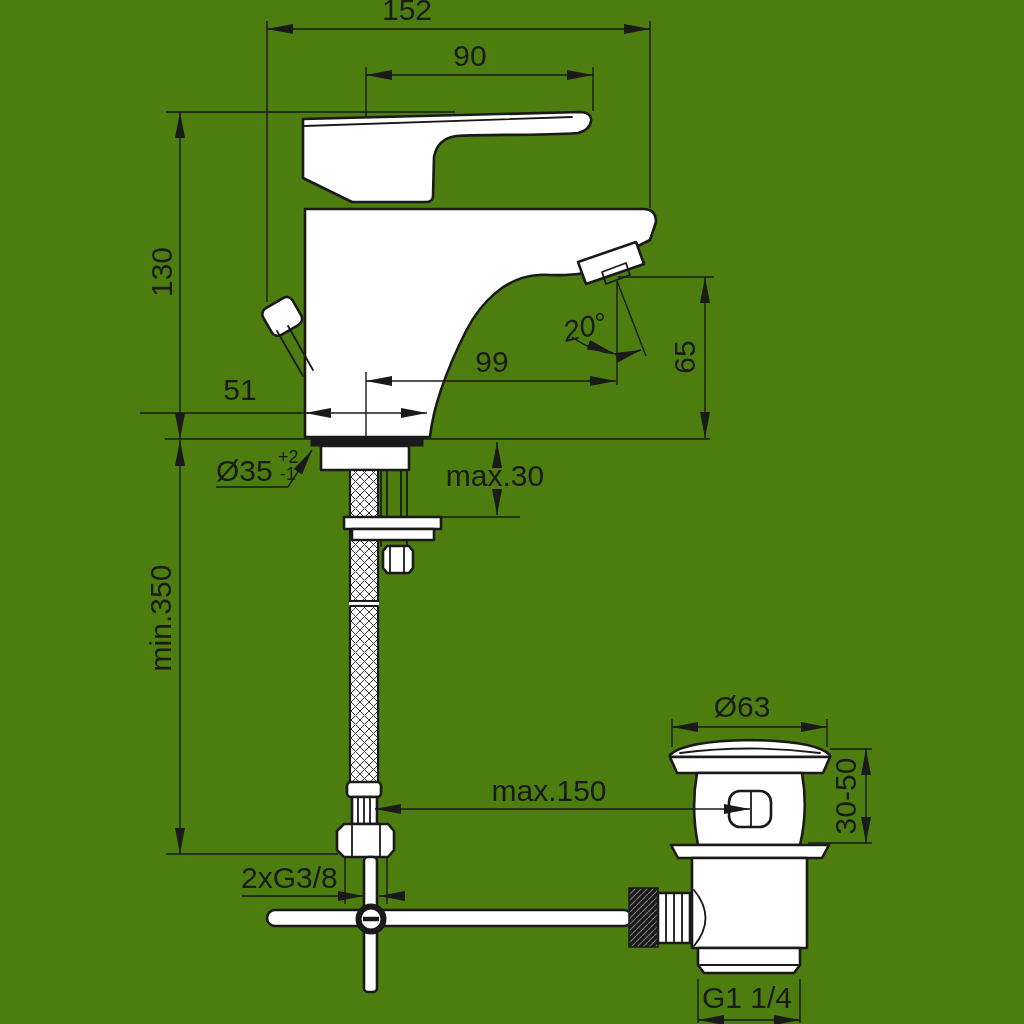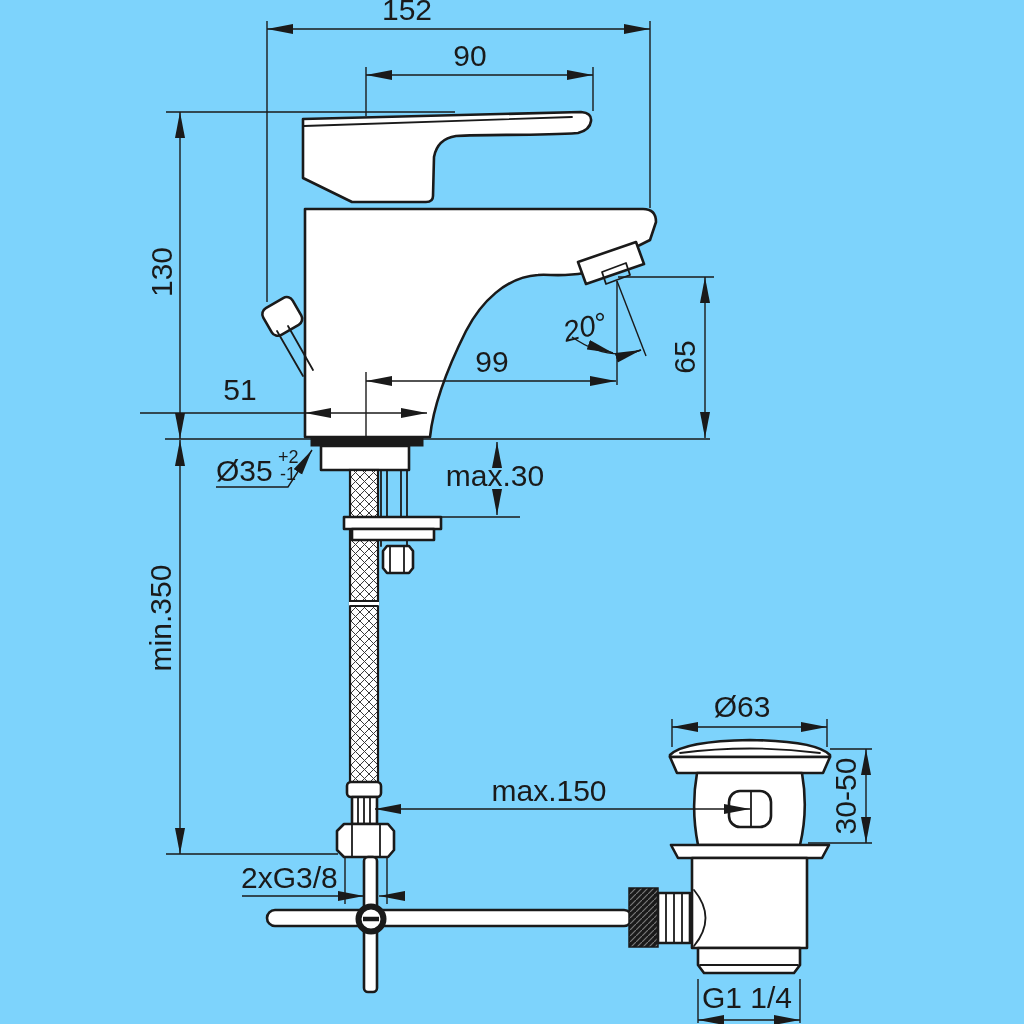--- a/index.html
+++ b/index.html
@@ -1,16 +1,16 @@
 <!DOCTYPE html>
 <html><head>
 <meta charset="utf-8">
 <style>
   html,body{margin:0;padding:0;background:#ffffff;}
-  .page{width:1024px;height:1024px;background:#7dd3fc;position:relative;overflow:hidden;}
+  .page{width:1024px;height:1024px;background:#4d7c0f;position:relative;overflow:hidden;}
   svg{display:block;}
   .part{fill:#ffffff;stroke:#1a1a1a;stroke-width:2.6;stroke-linejoin:round;stroke-linecap:round;}
   .part-thin{fill:none;stroke:#1a1a1a;stroke-width:1.8;stroke-linejoin:round;stroke-linecap:round;}
   .dim{fill:none;stroke:#1a1a1a;stroke-width:1.4;stroke-linecap:butt;}
   .dark{fill:#1a1a1a;stroke:#1a1a1a;stroke-width:1;}
   .lbl{font-family:"Liberation Sans","DejaVu Sans",sans-serif;font-size:30px;fill:#1a1a1a;}
   .lbl-s{font-family:"Liberation Sans","DejaVu Sans",sans-serif;font-size:18px;fill:#1a1a1a;}
   .lbl-i{font-family:"Liberation Sans","DejaVu Sans",sans-serif;font-size:29px;font-style:italic;fill:#1a1a1a;}
   .mid{text-anchor:middle;}
 </style>

